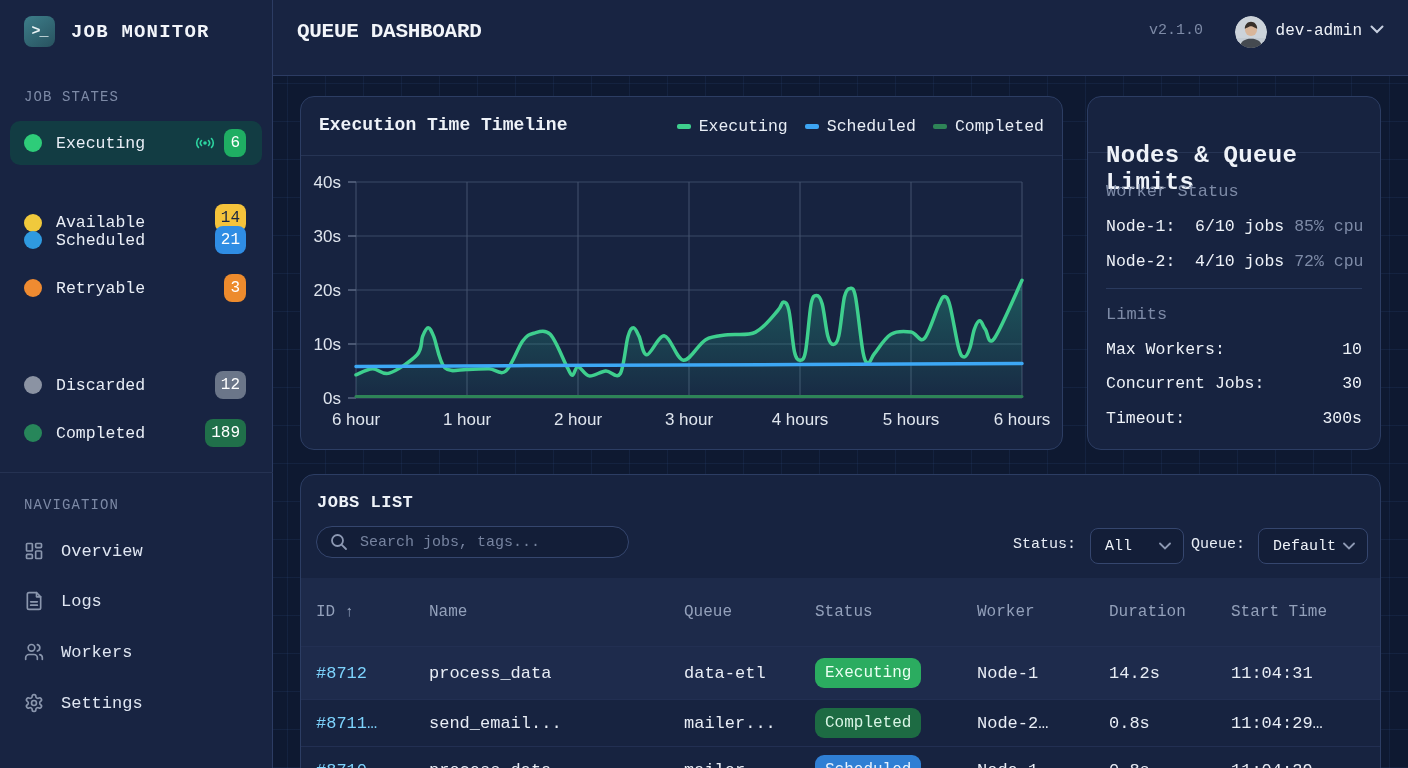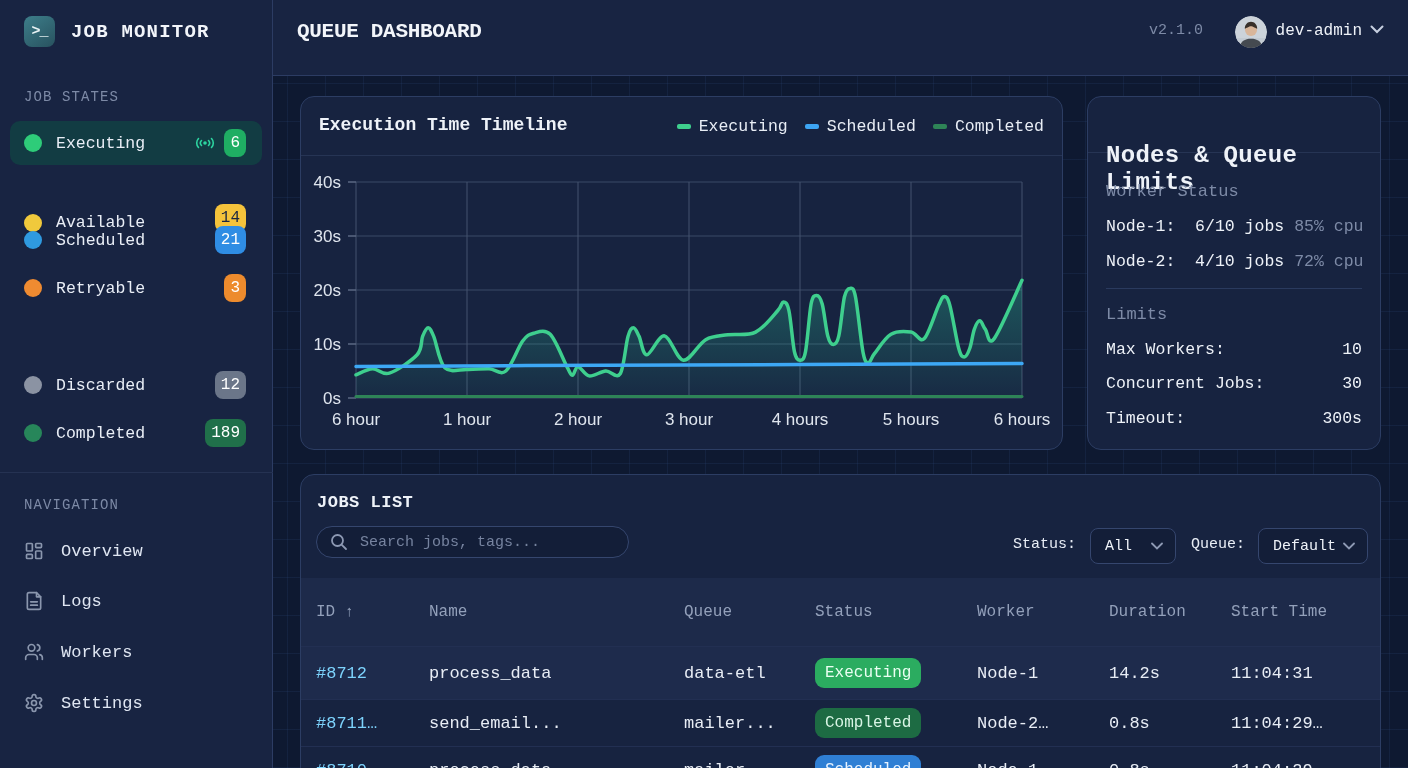--- a/index.html
+++ b/index.html
@@ -269,21 +269,21 @@
 <div class="card" id="jobscard">
   <div class="jl-title">JOBS LIST</div>
   <div class="search">
     <svg width="18" height="18" viewBox="0 0 18 18" style="margin-left:13px;">
         <circle cx="7.5" cy="7.5" r="5.5" stroke="#8d99b3" stroke-width="1.8" fill="none"></circle>
         <path d="M11.8 11.8 L16 16" stroke="#8d99b3" stroke-width="1.8" stroke-linecap="round"></path>
       </svg>
     <span class="ph">Search jobs, tags...</span>
   </div>
   <div class="filtlabel" style="left:712px;">Status:</div>
-  <div class="select" style="left:789px;width:86px;">
+  <div class="select" style="left:789px;width:94px;">
       <span style="margin-left:14px;">All</span>
     <svg width="12" height="8" viewBox="0 0 12 8" style="position:absolute;right:12px;">
         <path d="M1 1.5 L6 6.5 L11 1.5" stroke="#8d99b3" stroke-width="1.8" fill="none" stroke-linecap="round"></path>
       </svg>
   </div>
   <div class="filtlabel" style="left:890px;">Queue:</div>
   <div class="select" style="left:957px;width:110px;">
       <span style="margin-left:14px;">Default</span>
     <svg width="12" height="8" viewBox="0 0 12 8" style="position:absolute;right:12px;">
         <path d="M1 1.5 L6 6.5 L11 1.5" stroke="#8d99b3" stroke-width="1.8" fill="none" stroke-linecap="round"></path>

